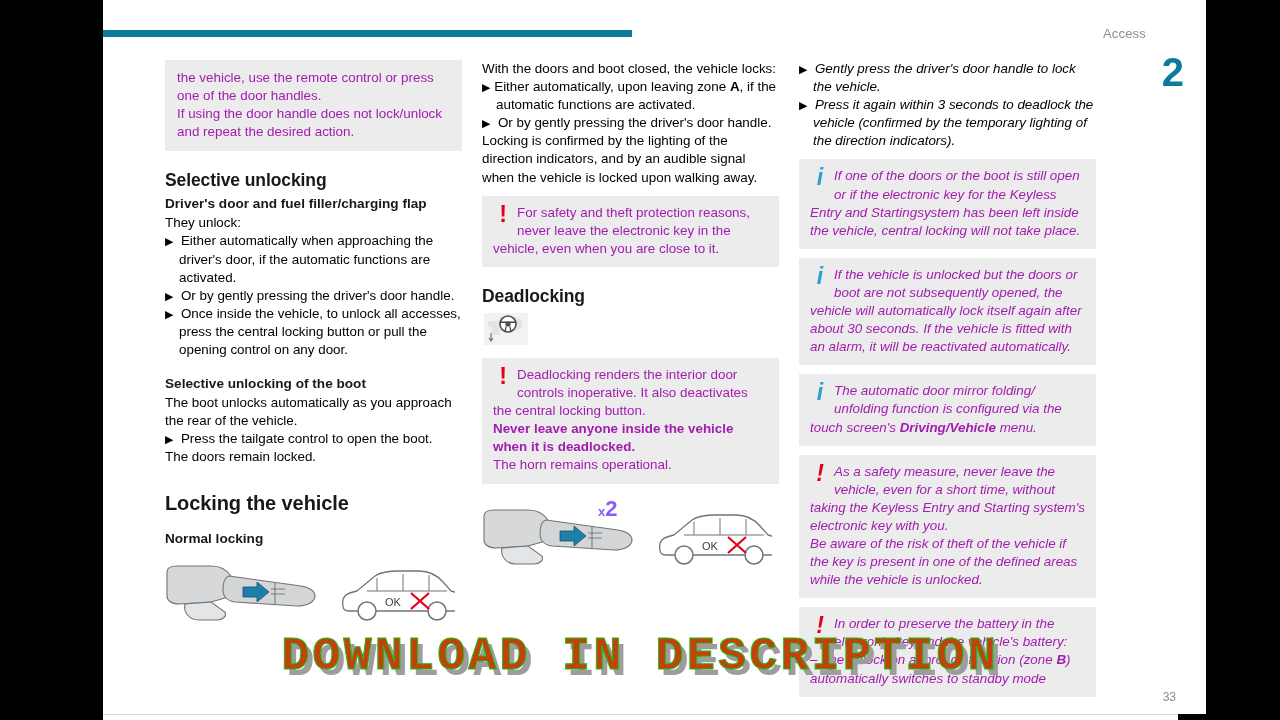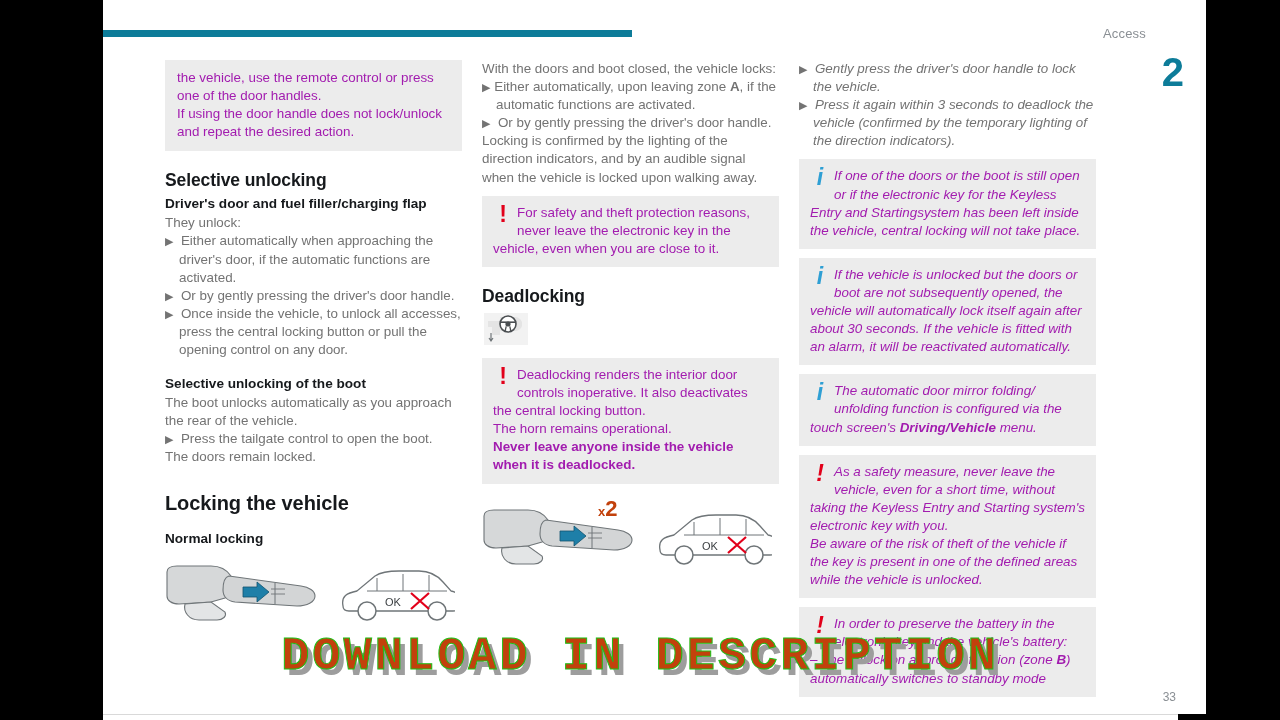--- a/index.html
+++ b/index.html
@@ -39,21 +39,21 @@
     font-size:12px;color:#8a8f94;
   }
 
   
   .col{position:absolute;top:60px;width:297px;}
   .col1{left:62px;}
   .col2{left:379px;}
   .col3{left:696px;font-style:italic;}
 
   .para{
-    font-size:13.4px;line-height:18.1px;color:#737373;margin:0 0 0 0;
+    font-size:13.4px;line-height:18.1px;color:#000000;margin:0 0 0 0;
   }
   .para + .para{margin-top:0;}
   .bullet-line{text-indent:-14px;padding-left:14px;}
   .arrow{font-size:11px;}
   b{font-weight:bold;}
 
   h2.sec{
     font-size:17.5px;font-weight:bold;color:#16191c;
     margin:19px 0 3px 0;line-height:21px;letter-spacing:-.1px;
   }
@@ -75,21 +75,21 @@
     float:left;width:20px;height:24px;margin-right:4px;
     display:flex;align-items:flex-start;justify-content:center;
   }
   .badge.warn{color:#e2001a;font-weight:bold;font-size:23px;line-height:20px;}
   .badge.info{color:#2e9fd4;font-weight:bold;font-size:23px;line-height:20px;}
 
   
   .illus{position:relative;height:82px;margin-top:10px;}
   .illus svg{display:block;}
   .x2label{
-    position:absolute;left:116px;top:-6px;color:#c2410c;
+    position:absolute;left:116px;top:-6px;color:#8b5cf6;
     font-size:22px;font-weight:bold;
   }
   .x2label .small{font-size:13px;font-weight:bold;}
 
   .deadlock-icon{margin:6px 0 2px 2px;}
 
   
   .watermark{
     position:absolute;left:0;top:630px;width:1280px;height:70px;
     text-align:center;pointer-events:none;
@@ -206,22 +206,22 @@
           <circle cx="24" cy="11" r="2.6" fill="#4a4e51"></circle>
           <path d="M16.4 9.2 L31.6 9.2" stroke="#4a4e51" stroke-width="1.6"></path>
           <path d="M22.2 13.4 L21 18.6 M25.8 13.4 L27 18.6" stroke="#4a4e51" stroke-width="1.3"></path>
           <path d="M7 20 L7 27 M5 25 L7 28 L9 25" stroke="#6f7578" stroke-width="1.2" fill="none"></path>
         </svg>
       </div>
 
       <div class="box">
         <div class="badge warn">!</div>
         <div class="btext">Deadlocking renders the interior door controls inoperative. It also deactivates the central locking button.</div>
+        <div class="btext" style="font-weight:bold;">Never leave anyone inside the vehicle when it is deadlocked.</div>
         <div class="btext">The horn remains operational.</div>
-        <div class="btext" style="font-weight:bold;">Never leave anyone inside the vehicle when it is deadlocked.</div>
       </div>
 
       <div class="illus" style="margin-top:18px;">
         <div class="x2label"><span class="small">x</span><span>2</span></div>
         <svg width="290" height="80" viewBox="0 0 290 80">
           <path d="M2 14 C2 10 6 8 12 8 L46 8 C56 8 62 12 66 18 L74 28 L60 40 L46 44 L14 46 C6 46 2 42 2 38 Z" fill="#d6d8d9" stroke="#6f7578" stroke-width="1.1"></path>
           <path d="M20 46 C18 54 24 62 34 62 L52 62 C58 62 62 58 60 54 L46 44 Z" fill="#e3e5e6" stroke="#6f7578" stroke-width="1.1"></path>
           <path d="M64 18 L136 28 C144 29 150 33 150 38 C150 44 142 48 132 48 L70 44 C62 43 58 38 58 32 C58 24 60 19 64 18 Z" fill="#d3d5d6" stroke="#6f7578" stroke-width="1.1"></path>
           <path d="M110 25 L110 46" stroke="#6f7578" stroke-width="1" fill="none"></path>
           <path d="M78 29 L92 29 L92 24 L104 34 L92 44 L92 39 L78 39 Z" fill="#1e7fa8" stroke="#11536e" stroke-width="0.8"></path>

